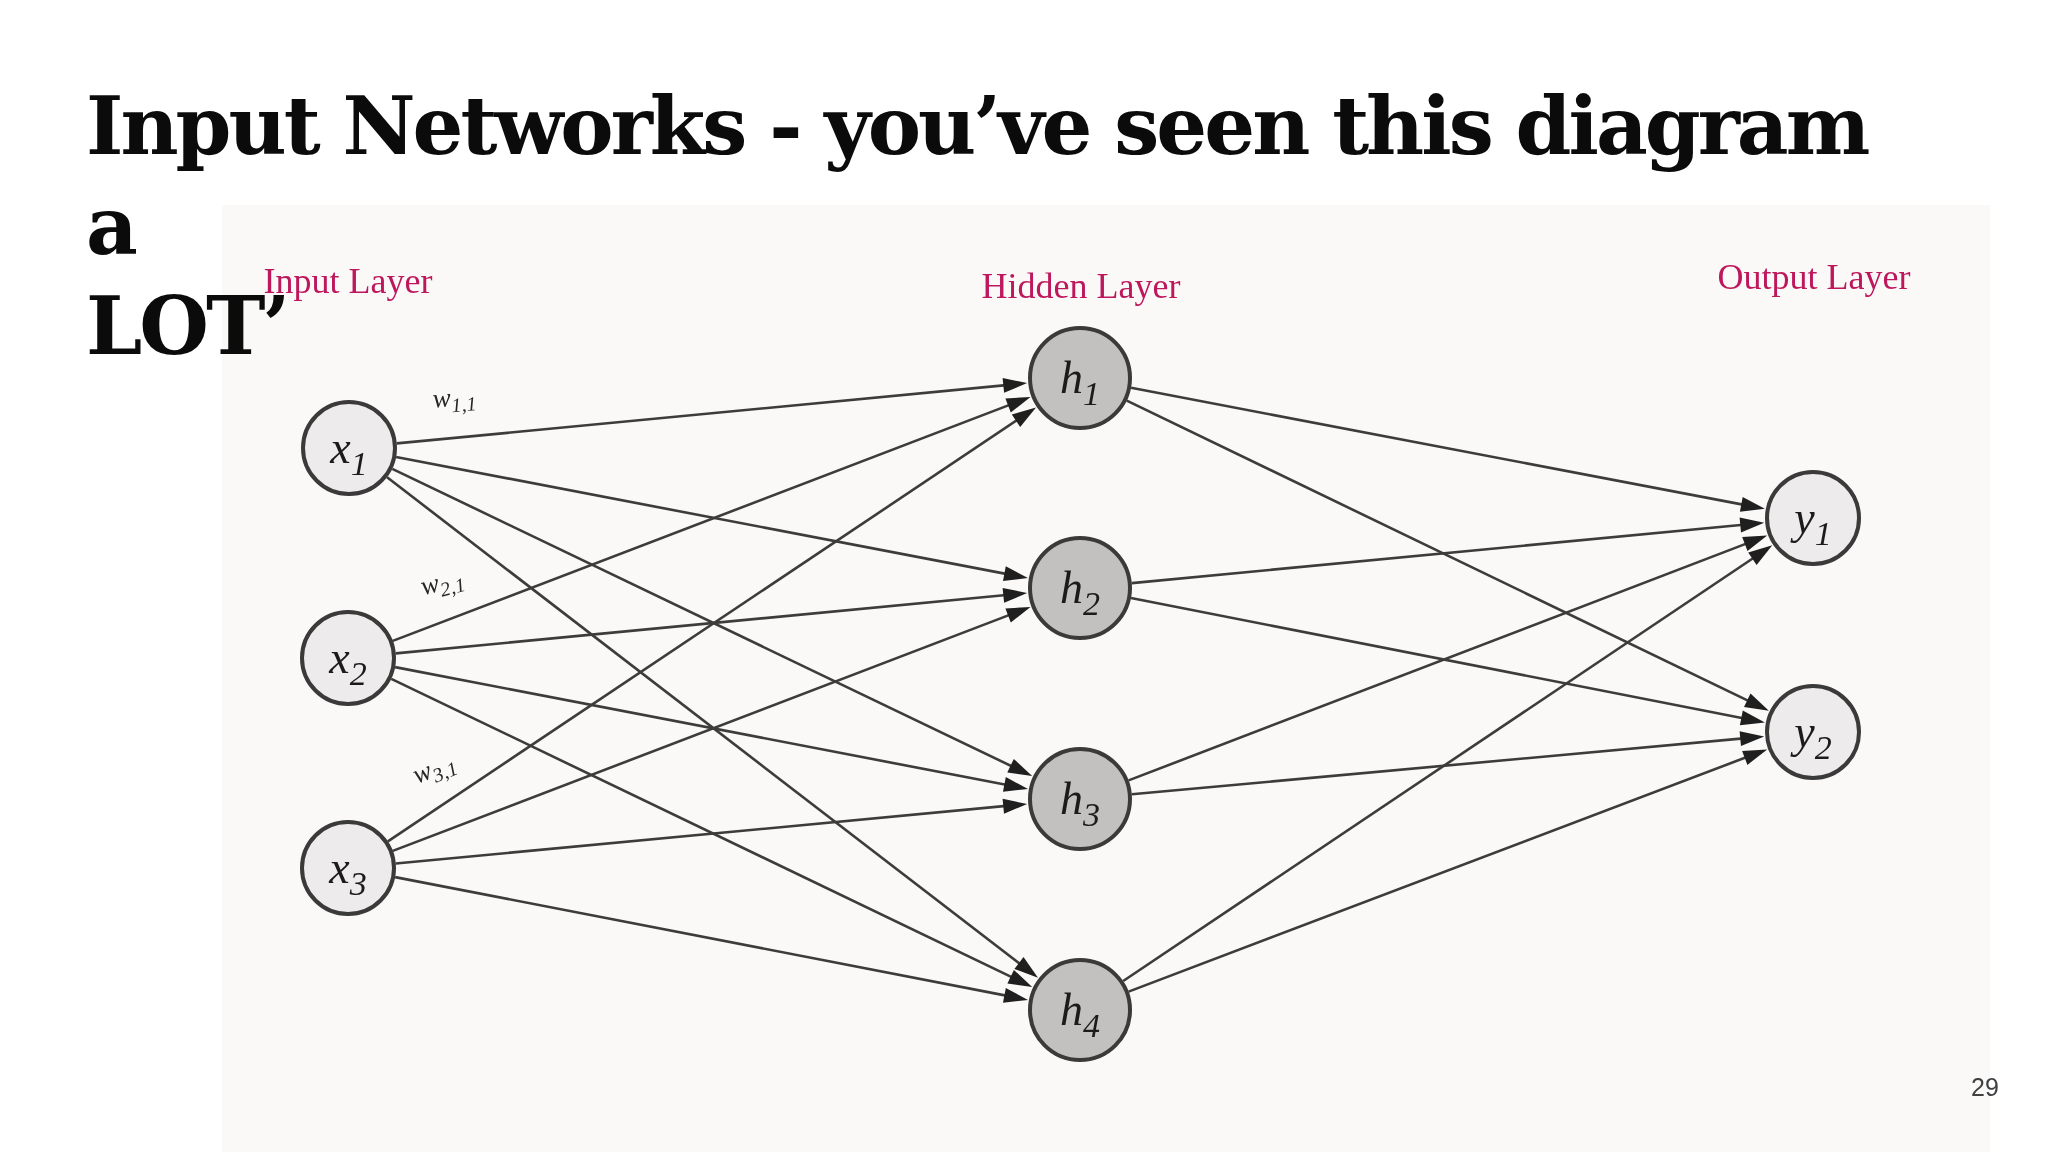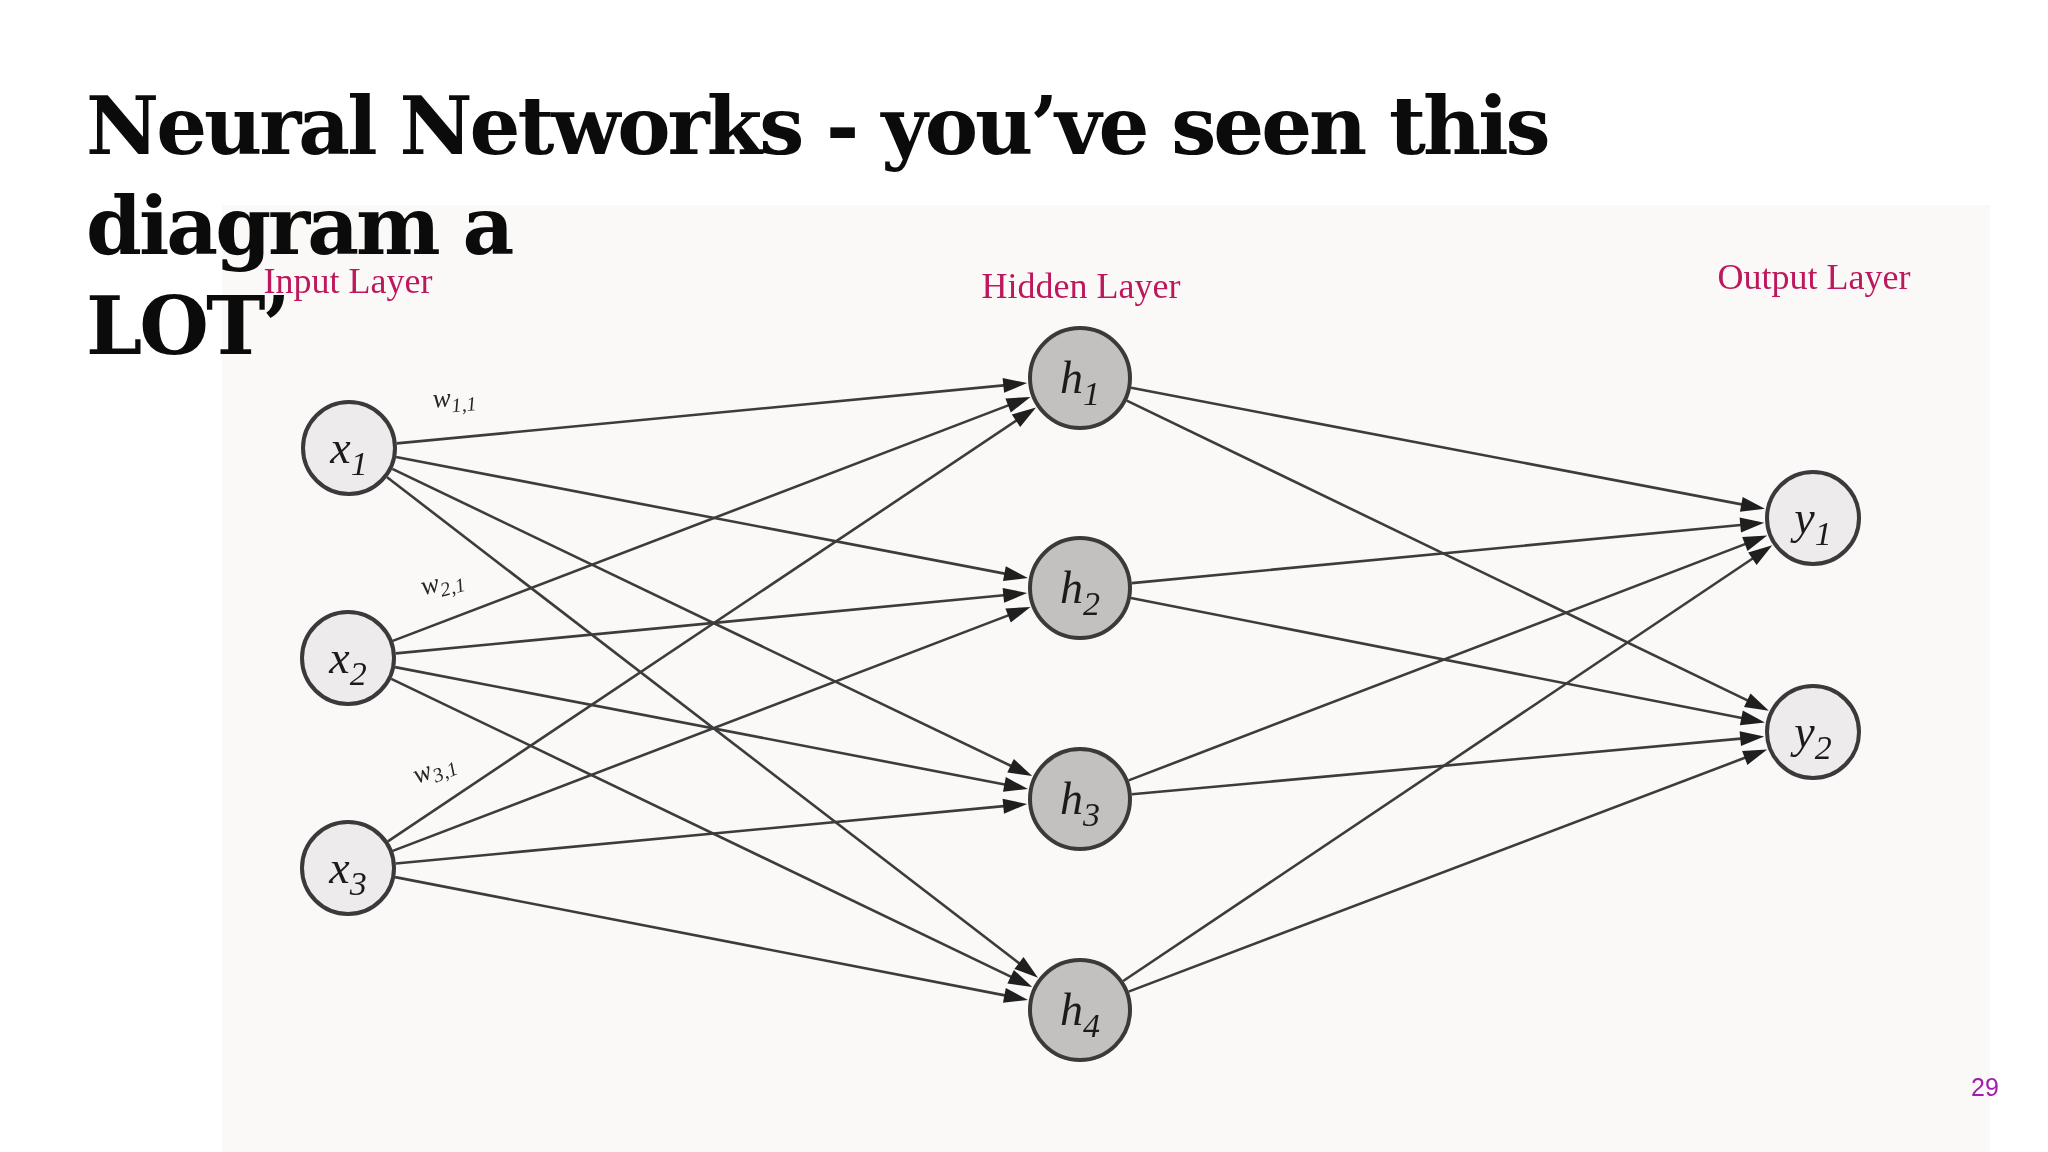--- a/index.html
+++ b/index.html
@@ -48,21 +48,21 @@
     white-space: nowrap;
     z-index: 2;
   }
 
   .page-number {
     position: absolute;
     left: 1985px; top: 1087px;
     transform: translate(-50%, -50%);
     font-family: "Liberation Sans", sans-serif;
     font-size: 25px;
-    color: #a21caf;
+    color: #404040;
     z-index: 2;
   }
 
   
   text.node-label {
     font-family: "Liberation Serif", serif;
     font-style: italic;
     font-size: 46px;
   }
   text.node-label .sub { font-size: 34px; }
@@ -72,21 +72,21 @@
     font-size: 27px;
   }
   text.weight-label .sub { font-size: 20px; }
 </style>
 </head>
 <body>
 
 <div class="slide">
 
   <div class="title">
-    <div>Neural Networks - you’ve seen this diagram a</div>
+    <div>Input Networks - you’ve seen this diagram a</div>
     <div>LOT’</div>
   </div>
 
   <div class="image-area" style="background: rgb(251, 249, 248);"></div>
 
   <svg id="net-svg" viewBox="0 0 2048 1152" xmlns="http://www.w3.org/2000/svg">
       <line x1="396.8" y1="443.4" x2="1006.3" y2="385.1" stroke="#3c3c3c" stroke-width="2.6"></line>
       <polygon points="1027.2,383.1 1004.1,392.8 1002.6,377.9" fill="#1f1f1f"></polygon>
       <line x1="396.1" y1="457.0" x2="1007.3" y2="574.1" stroke="#3c3c3c" stroke-width="2.6"></line>
       <polygon points="1027.9,578.0 1003.0,580.9 1005.8,566.2" fill="#1f1f1f"></polygon>

